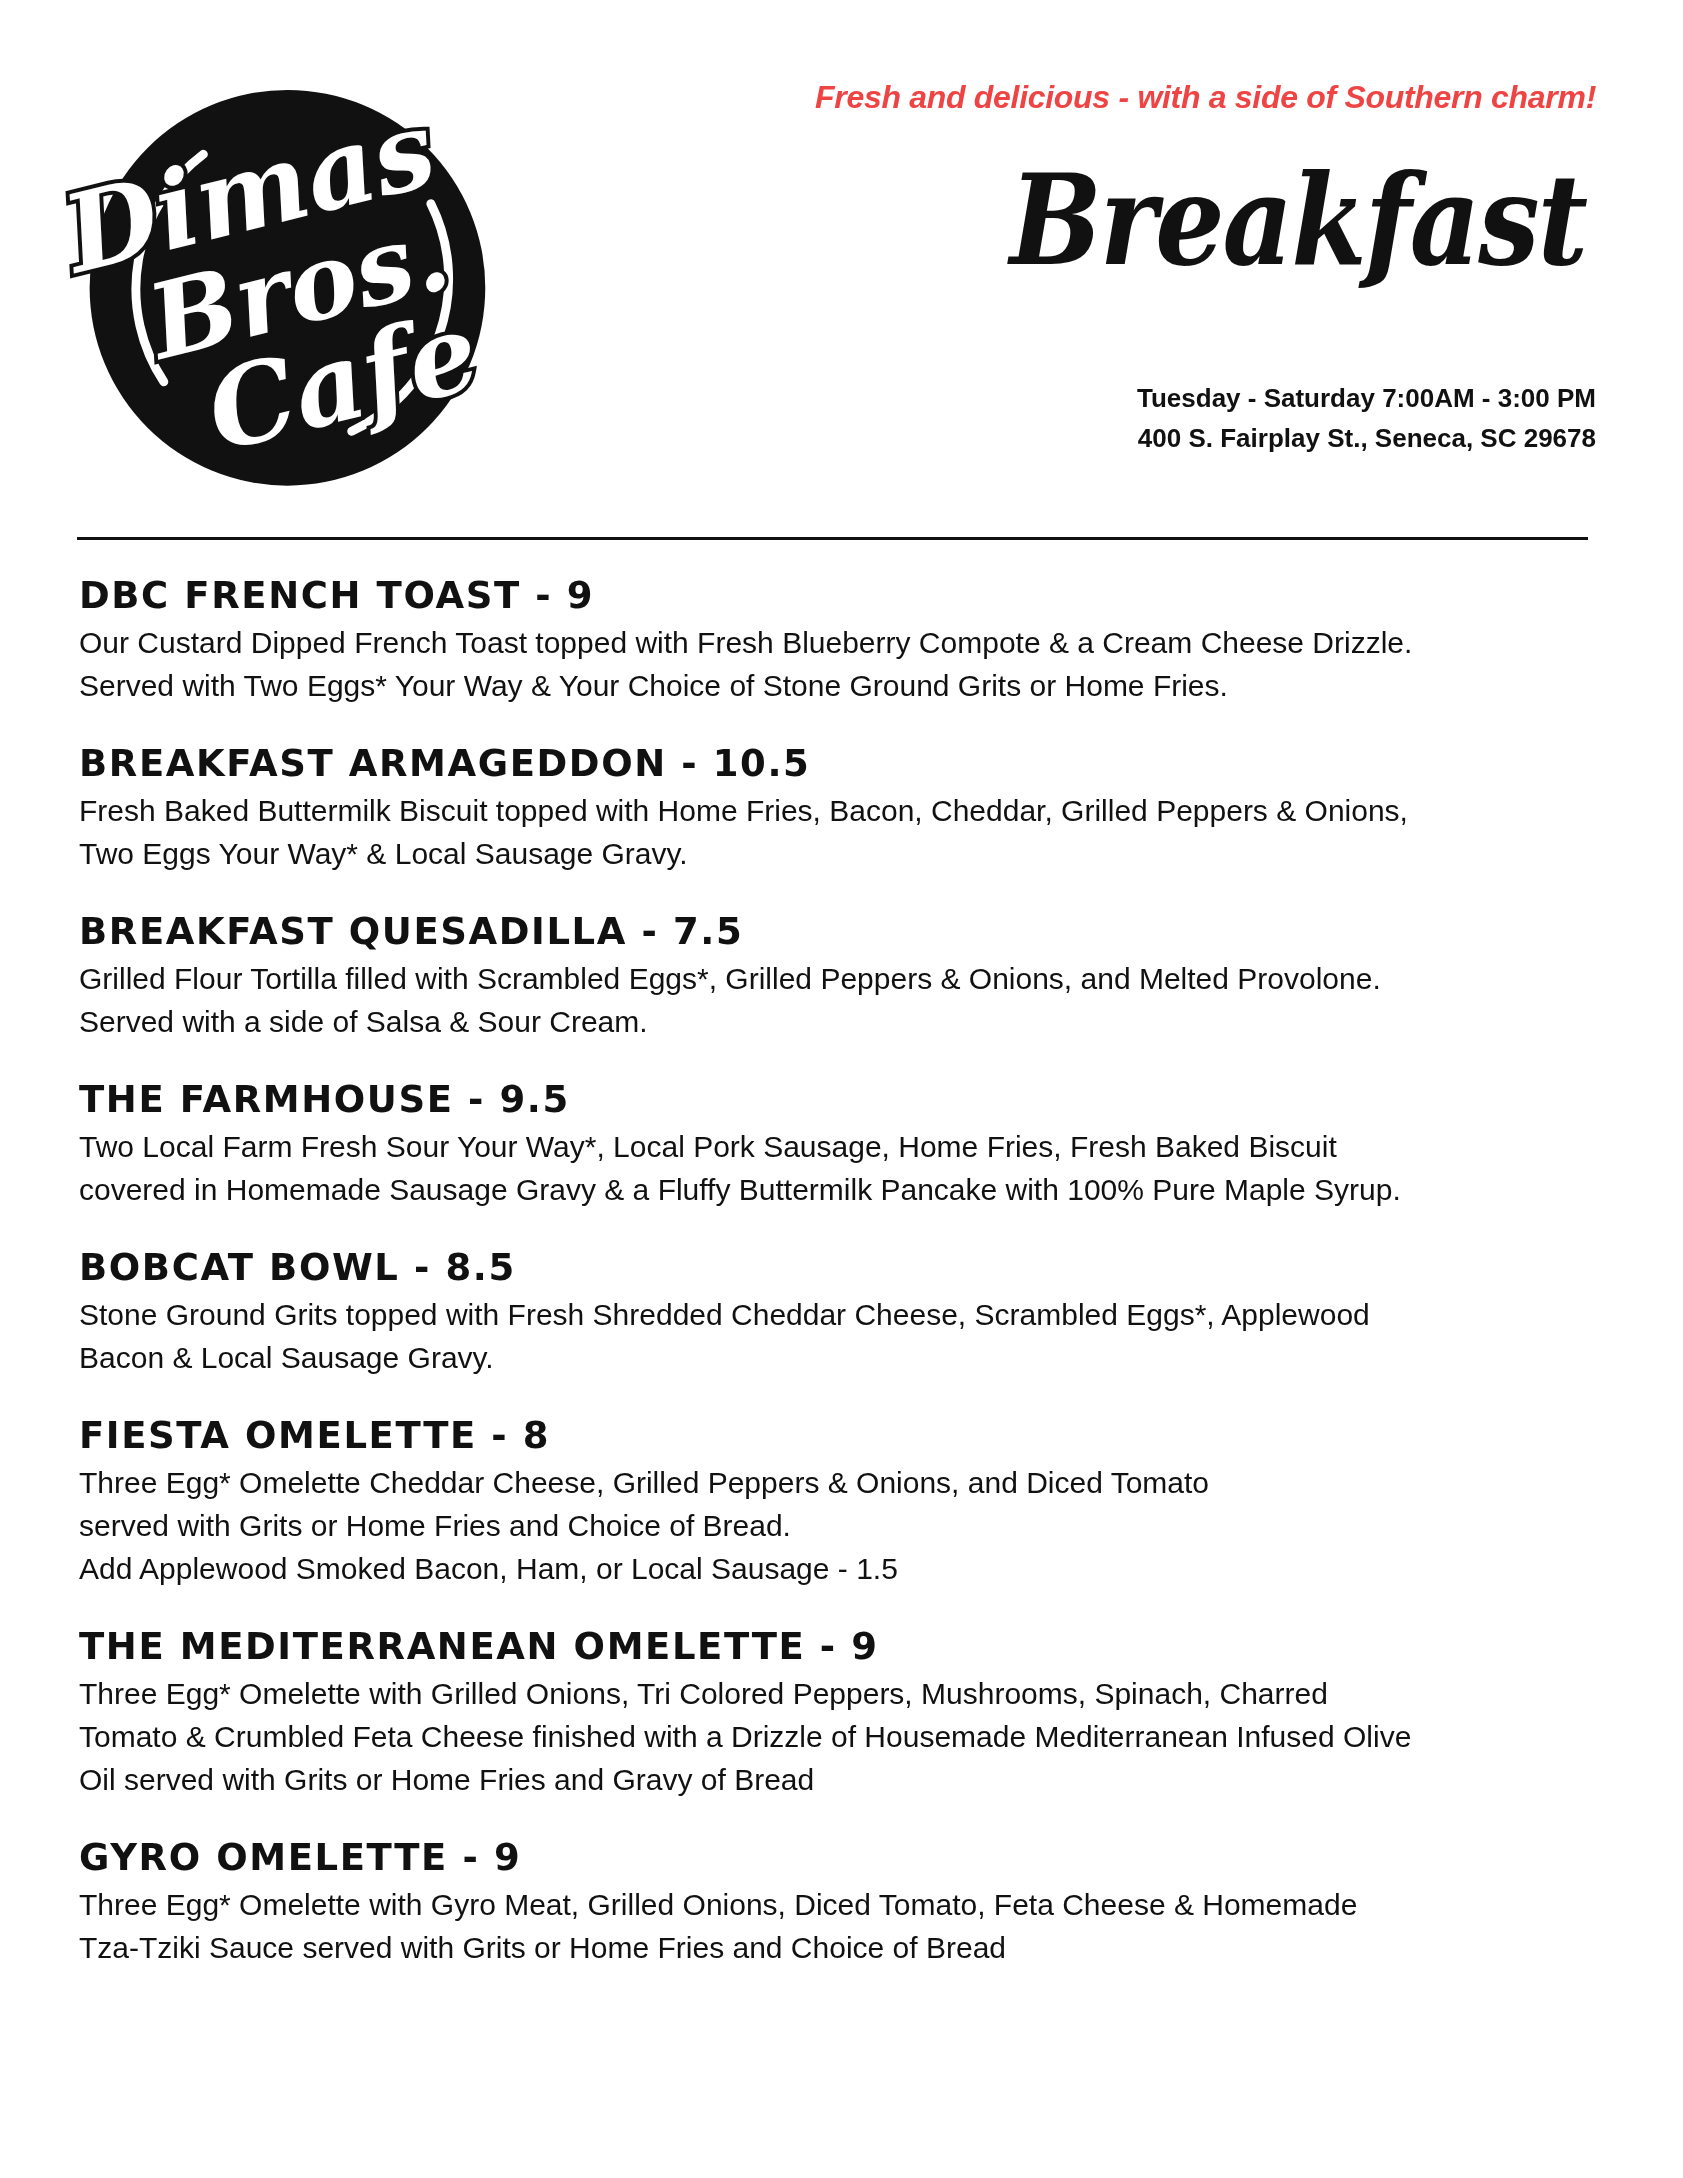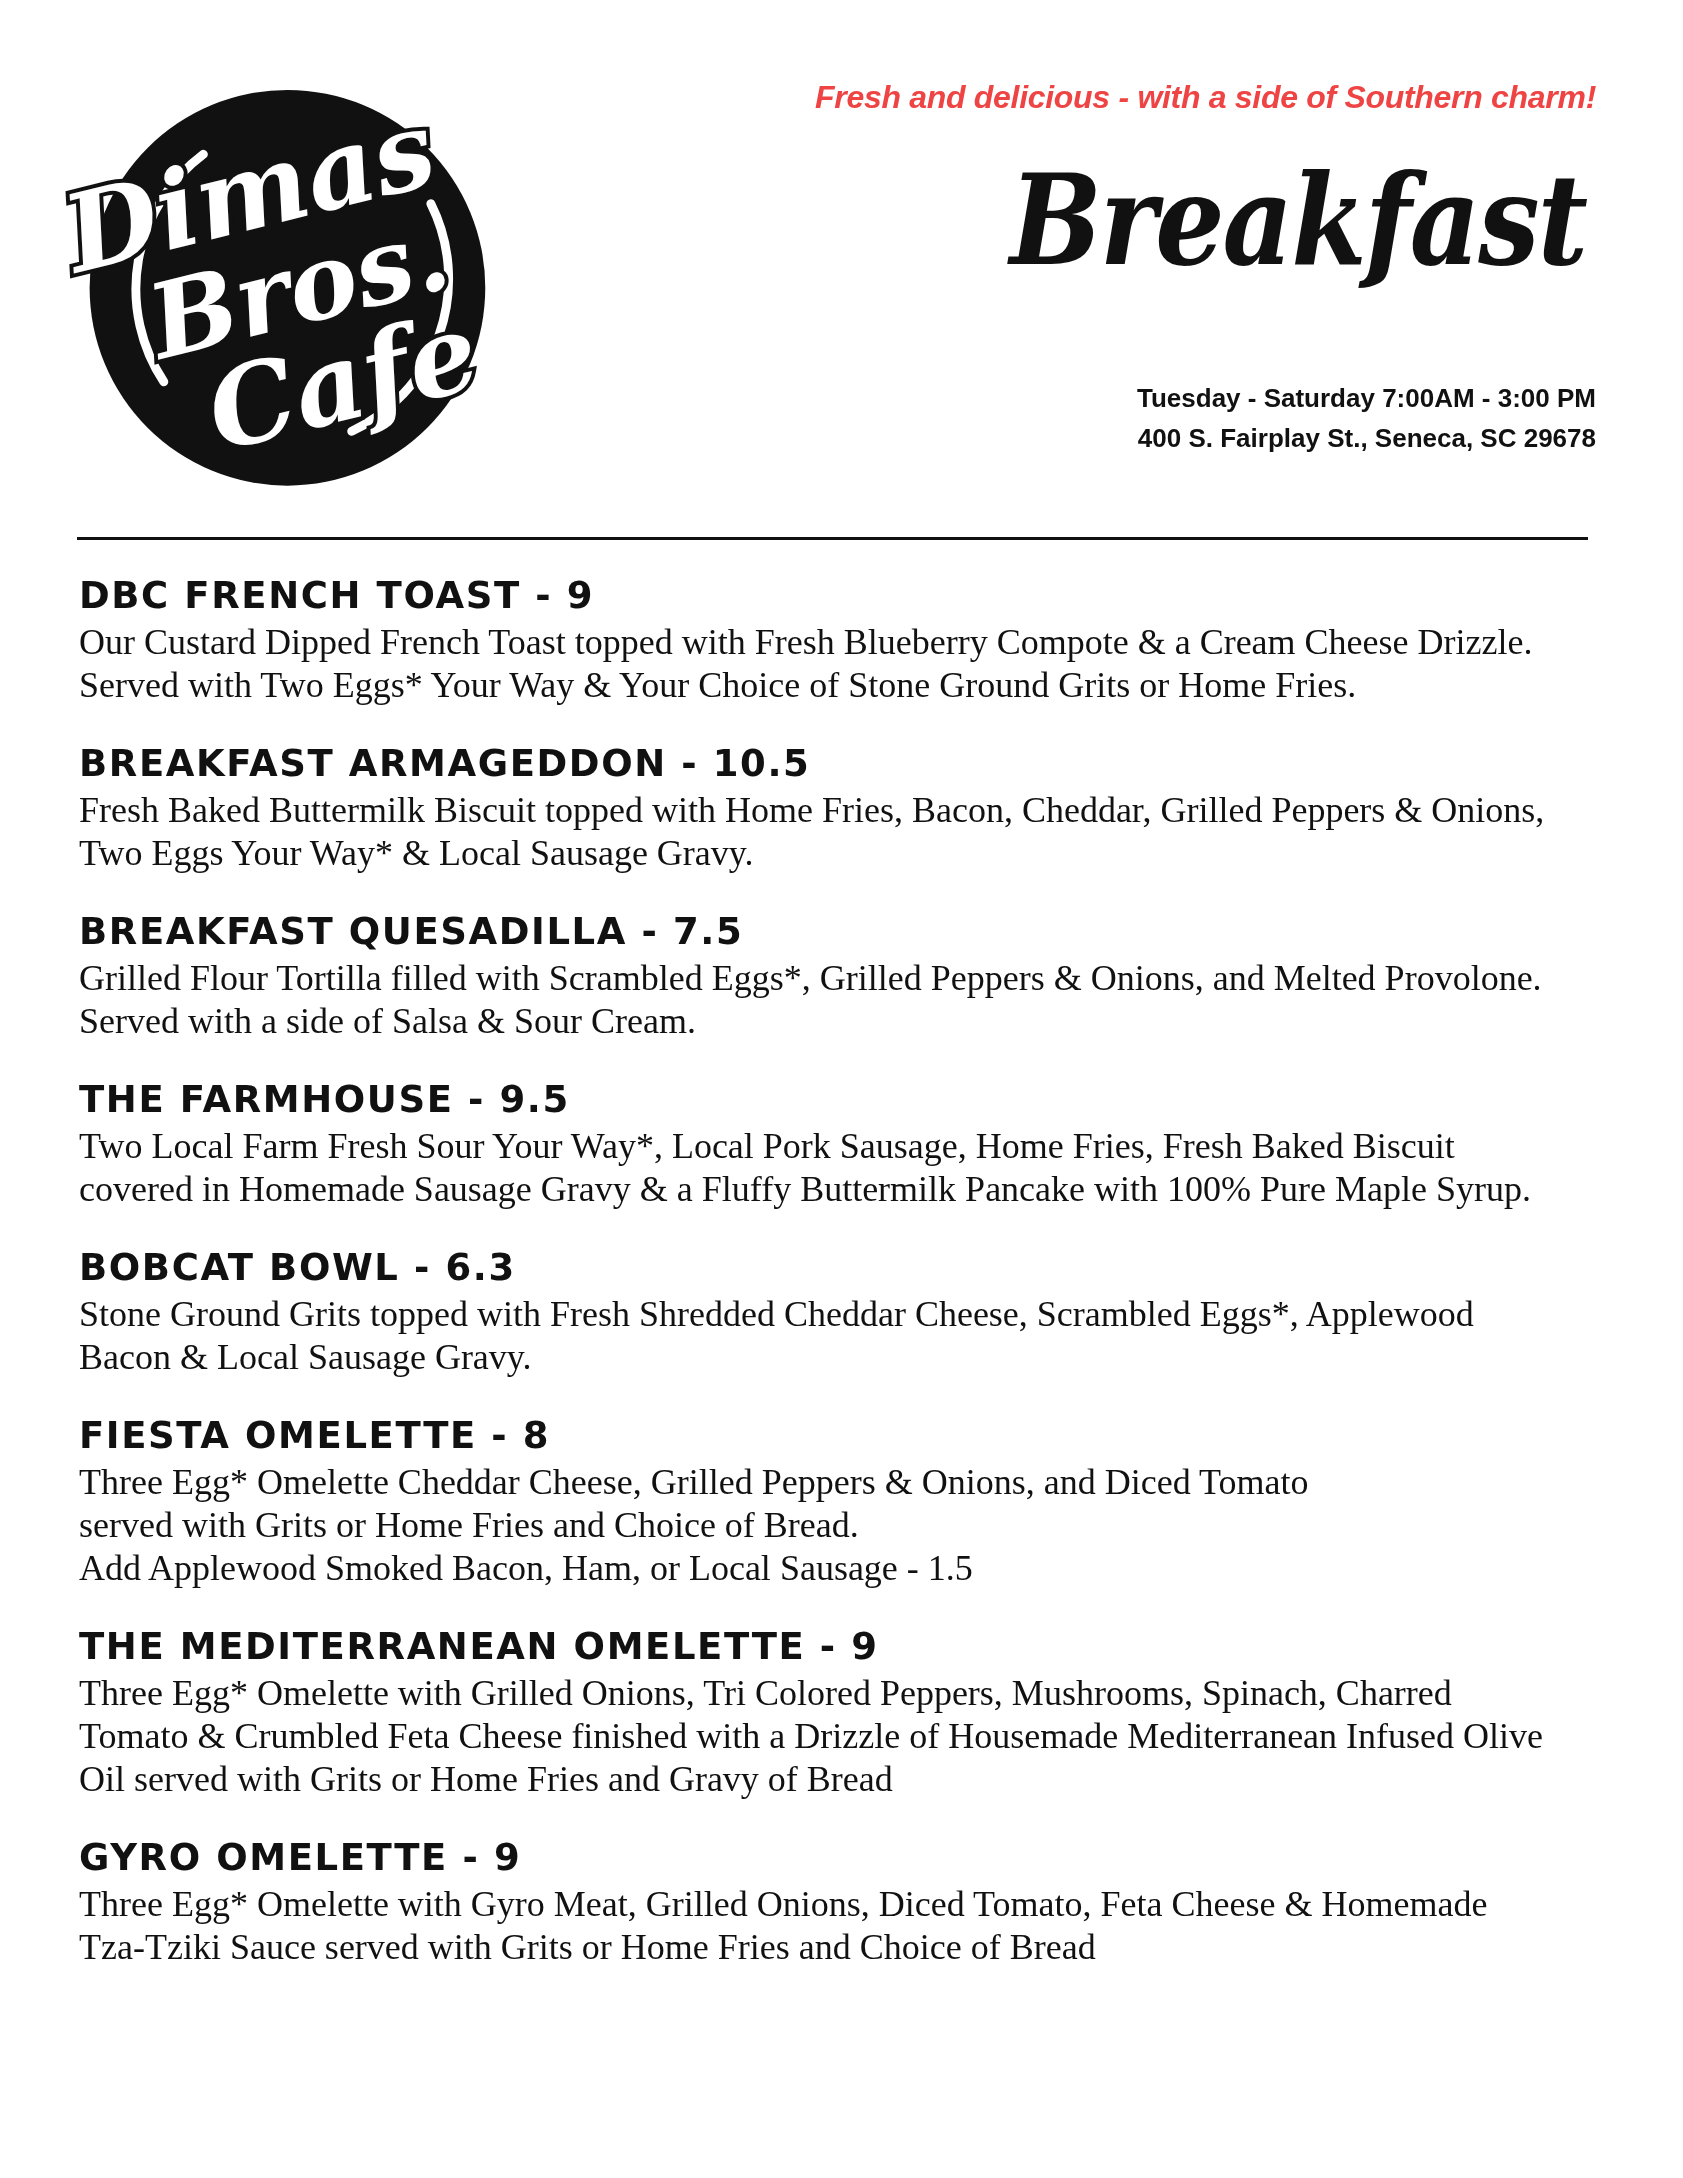--- a/index.html
+++ b/index.html
@@ -12,21 +12,21 @@
 
     .section-title { position: absolute; right: 97px; top: 158px; font-family: "DejaVu Serif", serif; font-style: italic; font-weight: bold; font-size: 109px; line-height: 1; color: #111; letter-spacing: -2px; transform: scaleY(1.15); transform-origin: right top; }
 
     .hours { position: absolute; right: 87px; top: 378px; font-weight: bold; font-size: 26px; color: #111; text-align: right; line-height: 40px; white-space: nowrap; margin-left: 33px; }
 
     .divider { position: absolute; left: 77px; top: 537px; width: 1511px; height: 3px; background: #111; }
 
     .menu { position: absolute; left: 79px; top: 571px; width: 1544px; }
     .item { margin-bottom: 32px; }
     .item-title { font-family: "DejaVu Sans", sans-serif; font-weight: bold; font-size: 37px; letter-spacing: 1.6px; line-height: 50px; color: #111; white-space: nowrap; }
-    .item-desc-line { font-family: Liberation Serif, serif; font-size: 36px; line-height: 43px; color: #111; white-space: nowrap; }
+    .item-desc-line { font-family: Liberation Sans, sans-serif; font-size: 30px; line-height: 43px; color: #111; white-space: nowrap; }
   </style>
 </head>
 <body>
 
 <div class="logo">
   <svg viewBox="0 0 460 440" xmlns="http://www.w3.org/2000/svg">
     <circle cx="235" cy="235" r="200" fill="#111111"></circle>
     <path d="M 110 330 A 170 170 0 0 1 150 100" fill="none" stroke="#ffffff" stroke-width="9" stroke-linecap="round"></path>
     <path d="M 380 150 A 170 170 0 0 1 300 380" fill="none" stroke="#ffffff" stroke-width="9" stroke-linecap="round"></path>
     <g font-family="DejaVu Serif, serif" font-style="italic" font-weight="bold" fill="#ffffff" stroke="#111111" stroke-width="8" paint-order="stroke" transform="rotate(-14 230 230)">
@@ -66,21 +66,21 @@
     <div class="item-desc-line">Served with a side of Salsa &amp; Sour Cream.</div>
   </div>
 
   <div class="item">
     <div class="item-title">THE FARMHOUSE - 9.5</div>
     <div class="item-desc-line">Two Local Farm Fresh Sour Your Way*, Local Pork Sausage, Home Fries, Fresh Baked Biscuit</div>
     <div class="item-desc-line">covered in Homemade Sausage Gravy &amp; a Fluffy Buttermilk Pancake with 100% Pure Maple Syrup.</div>
   </div>
 
   <div class="item">
-    <div class="item-title">BOBCAT BOWL - 6.3</div>
+    <div class="item-title">BOBCAT BOWL - 8.5</div>
     <div class="item-desc-line">Stone Ground Grits topped with Fresh Shredded Cheddar Cheese, Scrambled Eggs*, Applewood</div>
     <div class="item-desc-line">Bacon &amp; Local Sausage Gravy.</div>
   </div>
 
   <div class="item">
     <div class="item-title">FIESTA OMELETTE - 8</div>
     <div class="item-desc-line">Three Egg* Omelette Cheddar Cheese, Grilled Peppers &amp; Onions, and Diced Tomato</div>
     <div class="item-desc-line">served with Grits or Home Fries and Choice of Bread.</div>
     <div class="item-desc-line">Add Applewood Smoked Bacon, Ham, or Local Sausage - 1.5</div>
   </div>

